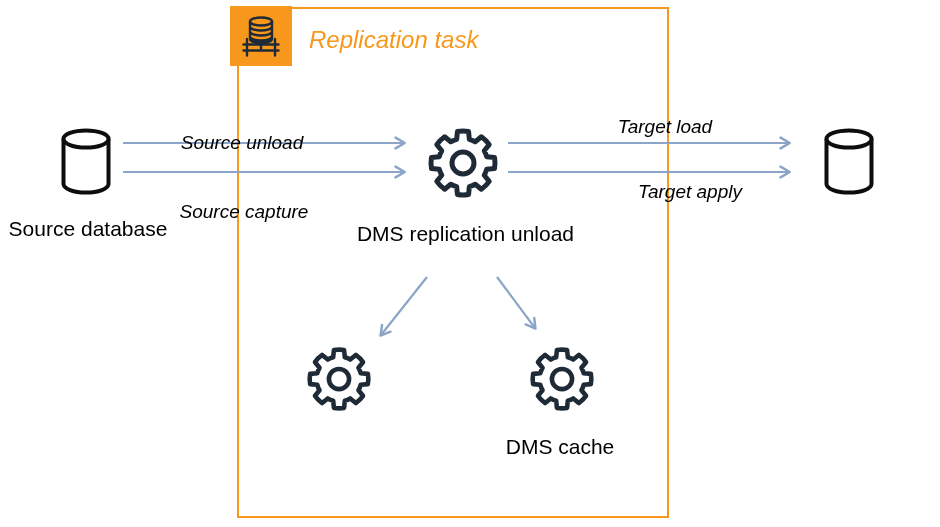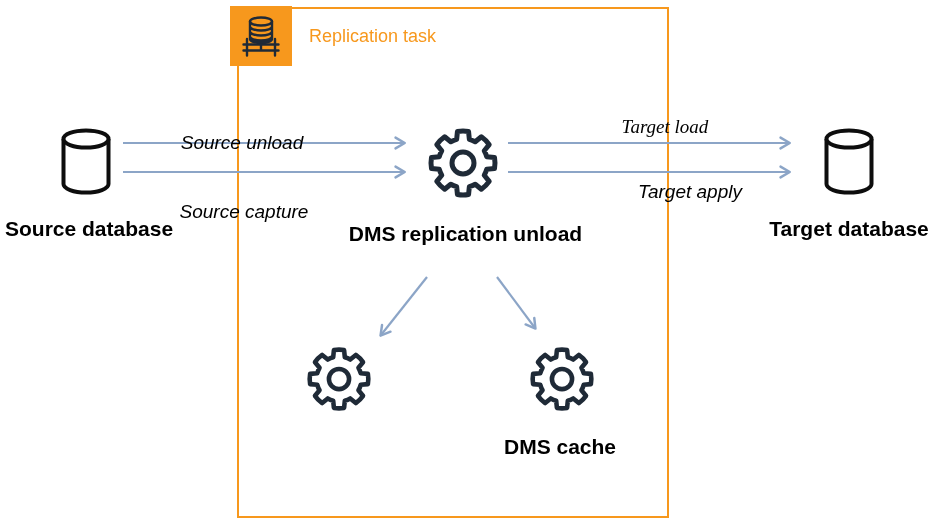--- a/index.html
+++ b/index.html
@@ -26,23 +26,24 @@
     background: transparent;
   }
   .task-icon-tile {
     left: 230px; top: 6px;
     width: 62px; height: 60px;
     background: var(--accent);
     display: flex; align-items: center; justify-content: center;
   }
   .task-title {
     left: 309px; top: 26px;
-    font-size: 18px;
+    font-size: 24px;
     color: var(--accent);
     white-space: nowrap;
+    font-style: italic;
   }
 
   
   svg.arrows-layer {
     left: 0; top: 0;
     width: 940px; height: 527px;
     pointer-events: none;
   }
   .arrow-line {
     stroke: var(--arrow-blue);
@@ -59,21 +60,20 @@
   .gear-body  { stroke: var(--icon-navy); stroke-width: 5; fill: #ffffff; stroke-linejoin: round; }
   .gear-hole  { stroke: var(--icon-navy); stroke-width: 5; fill: #ffffff; }
   .dms-glyph  { stroke: var(--icon-navy); stroke-width: 2.4; fill: none; stroke-linecap: round; stroke-linejoin: round; }
 
   
   .node-label {
     font-size: 21px;
     color: var(--text-black);
     text-align: center;
     white-space: nowrap;
-    font-weight: bold;
   }
   .edge-label {
     font-size: 19px;
     font-style: italic;
     color: var(--text-black);
     text-align: center;
     white-space: nowrap;
   }
 </style>
 </head>
@@ -120,30 +120,29 @@
   <svg class="abs" style="left:427px; top:127px;" width="72" height="72" viewBox="0 0 72 72">
     <path class="gear-body" d="M67.51 30.44 A32 32 0 0 1 67.51 41.56 L59.67 42.34 A24.5 24.5 0 0 1 57.22 48.25 L62.21 54.35 A32 32 0 0 1 54.35 62.21 L48.25 57.22 A24.5 24.5 0 0 1 42.34 59.67 L41.56 67.51 A32 32 0 0 1 30.44 67.51 L29.66 59.67 A24.5 24.5 0 0 1 23.75 57.22 L17.65 62.21 A32 32 0 0 1 9.79 54.35 L14.78 48.25 A24.5 24.5 0 0 1 12.33 42.34 L4.49 41.56 A32 32 0 0 1 4.49 30.44 L12.33 29.66 A24.5 24.5 0 0 1 14.78 23.75 L9.79 17.65 A32 32 0 0 1 17.65 9.79 L23.75 14.78 A24.5 24.5 0 0 1 29.66 12.33 L30.44 4.49 A32 32 0 0 1 41.56 4.49 L42.34 12.33 A24.5 24.5 0 0 1 48.25 14.78 L54.35 9.79 A32 32 0 0 1 62.21 17.65 L57.22 23.75 A24.5 24.5 0 0 1 59.67 29.66 Z"></path>
     <circle class="gear-hole" cx="36" cy="36" r="11"></circle>
   </svg>
   <div class="abs node-label" style="left:338px; top:222px; width:255px;">DMS replication unload</div>
 
   <svg class="abs" style="left:823px; top:128px;" width="52" height="68" viewBox="0 0 52 68">
     <path class="cyl-stroke" d="M3.5,11 L3.5,56 A22.5,8.5 0 0 0 48.5,56 L48.5,11"></path>
     <ellipse class="cyl-stroke" cx="26" cy="11" rx="22.5" ry="8.5"></ellipse>
   </svg>
-  <div class="abs node-label" style="left:765px; top:217px; width:168px;">Target database</div>
 
   <svg class="abs" style="left:306px; top:346px;" width="66" height="66" viewBox="0 0 72 72">
     <path class="gear-body" d="M67.51 30.44 A32 32 0 0 1 67.51 41.56 L59.67 42.34 A24.5 24.5 0 0 1 57.22 48.25 L62.21 54.35 A32 32 0 0 1 54.35 62.21 L48.25 57.22 A24.5 24.5 0 0 1 42.34 59.67 L41.56 67.51 A32 32 0 0 1 30.44 67.51 L29.66 59.67 A24.5 24.5 0 0 1 23.75 57.22 L17.65 62.21 A32 32 0 0 1 9.79 54.35 L14.78 48.25 A24.5 24.5 0 0 1 12.33 42.34 L4.49 41.56 A32 32 0 0 1 4.49 30.44 L12.33 29.66 A24.5 24.5 0 0 1 14.78 23.75 L9.79 17.65 A32 32 0 0 1 17.65 9.79 L23.75 14.78 A24.5 24.5 0 0 1 29.66 12.33 L30.44 4.49 A32 32 0 0 1 41.56 4.49 L42.34 12.33 A24.5 24.5 0 0 1 48.25 14.78 L54.35 9.79 A32 32 0 0 1 62.21 17.65 L57.22 23.75 A24.5 24.5 0 0 1 59.67 29.66 Z"></path>
     <circle class="gear-hole" cx="36" cy="36" r="11"></circle>
   </svg>
 
   <svg class="abs" style="left:529px; top:346px;" width="66" height="66" viewBox="0 0 72 72">
     <path class="gear-body" d="M67.51 30.44 A32 32 0 0 1 67.51 41.56 L59.67 42.34 A24.5 24.5 0 0 1 57.22 48.25 L62.21 54.35 A32 32 0 0 1 54.35 62.21 L48.25 57.22 A24.5 24.5 0 0 1 42.34 59.67 L41.56 67.51 A32 32 0 0 1 30.44 67.51 L29.66 59.67 A24.5 24.5 0 0 1 23.75 57.22 L17.65 62.21 A32 32 0 0 1 9.79 54.35 L14.78 48.25 A24.5 24.5 0 0 1 12.33 42.34 L4.49 41.56 A32 32 0 0 1 4.49 30.44 L12.33 29.66 A24.5 24.5 0 0 1 14.78 23.75 L9.79 17.65 A32 32 0 0 1 17.65 9.79 L23.75 14.78 A24.5 24.5 0 0 1 29.66 12.33 L30.44 4.49 A32 32 0 0 1 41.56 4.49 L42.34 12.33 A24.5 24.5 0 0 1 48.25 14.78 L54.35 9.79 A32 32 0 0 1 62.21 17.65 L57.22 23.75 A24.5 24.5 0 0 1 59.67 29.66 Z"></path>
     <circle class="gear-hole" cx="36" cy="36" r="11"></circle>
   </svg>
   <div class="abs node-label" style="left:495px; top:435px; width:130px;">DMS cache</div>
 
   <div class="abs edge-label" style="left:162px; top:116px; width:160px;margin-top:16px;">Source unload</div>
   <div class="abs edge-label" style="left:164px; top:181px; width:160px;margin-top:20px;">Source capture</div>
-  <div class="abs edge-label" style="left:585px; top:116px; width:160px;font-family:Liberation Serif, serif;">Target load</div>
+  <div class="abs edge-label" style="left:585px; top:116px; width:160px;">Target load</div>
   <div class="abs edge-label" style="left:610px; top:181px; width:160px;">Target apply</div>
 </div>
 
 </body></html>

